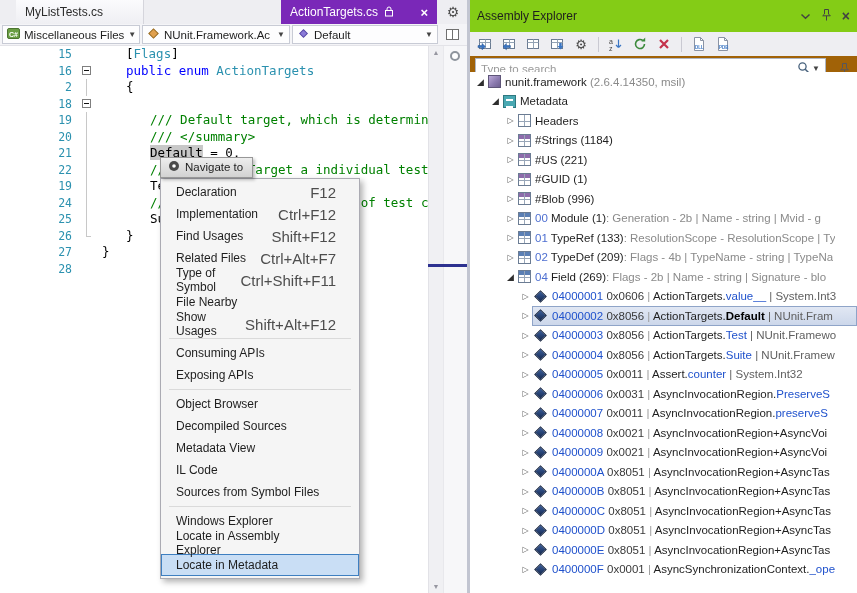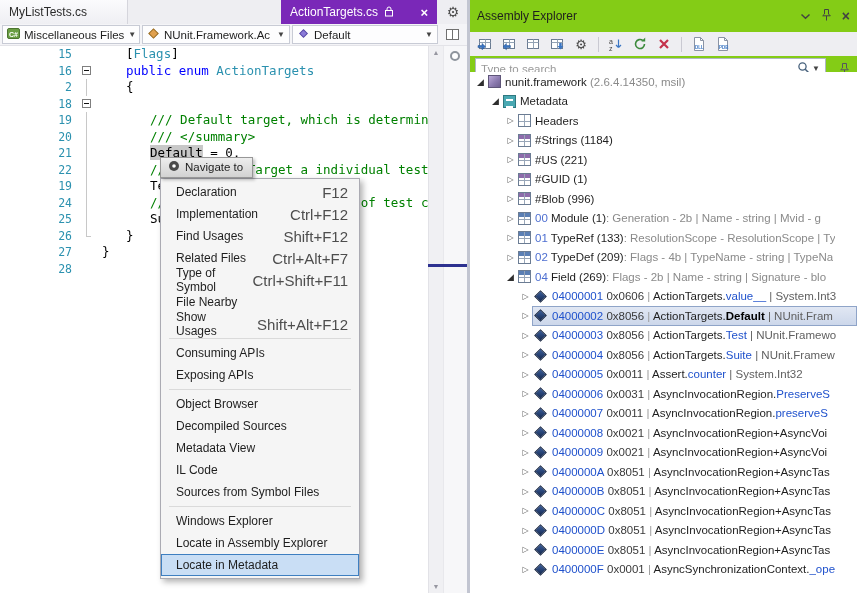--- a/index.html
+++ b/index.html
@@ -3,21 +3,21 @@
 <meta charset="utf-8">
 <style>
   *{box-sizing:border-box;margin:0;padding:0}
   body{margin:0;background:#D4D4D4;font-family:"Liberation Sans",sans-serif}
   .root{position:relative;width:857px;height:593px;background:#EEEEF2;overflow:hidden;font-size:12px;color:#1E1E1E}
 
   
   .editor-pane{position:absolute;left:0;top:0;width:467px;height:593px}
   .tab-bar{position:absolute;left:0;top:0;width:100%;height:24px;background:#EEEEF2}
   .tab{position:absolute;top:0;height:24px;display:flex;align-items:center;padding:0 9px;font-size:12px;cursor:default}
-  .tab-inactive{left:0;width:128px;background:linear-gradient(#FBFBFD,#EFEFF3);border-right:1px solid #D5D5DC;color:#2B2B2B}
+  .tab-inactive{left:16px;width:128px;background:linear-gradient(#FBFBFD,#EFEFF3);border-right:1px solid #D5D5DC;color:#2B2B2B}
   .tab-active{left:281px;width:156px;background:#7A28B8;color:#fff;gap:6px}
   .tab-close{font-weight:bold;font-size:13px;line-height:1;margin-left:auto}
   .gear-btn{position:absolute;left:444px;top:3px;width:18px;height:18px;font-size:14px;color:#4F4F4F;display:flex;align-items:center;justify-content:center}
 
   .nav-bar{position:absolute;left:0;top:24px;width:100%;height:22px;background:#F4F4F7;border-bottom:1px solid #E3E3E8}
   .dd{position:absolute;top:1px;height:19px;background:#FDFDFE;border:1px solid #C8CBD5;display:flex;align-items:center;padding:0 4px;font-size:11.5px;gap:4px;overflow:hidden;white-space:nowrap}
   .dd .caret{margin-left:auto;font-size:8px;color:#444}
   #dd-project{left:2px;width:138px}
   #dd-type{left:142px;width:148px}
   #dd-member{left:292px;width:146px}
@@ -43,36 +43,36 @@
   .scrollbar{position:absolute;right:24px;top:0;bottom:0;width:15px;background:#F0F0F3;border-left:1px solid #E2E2E7}
   .sb-arrow{position:absolute;left:0;width:100%;text-align:center;font-size:7px;color:#9696A0}
   .sb-arrow.up{top:3px}.sb-arrow.down{bottom:3px}
   .markerbar{position:absolute;right:0;top:0;bottom:0;width:24px;background:#F7F7F9;border-left:1px solid #E8E8EC}
   .caret-marker{position:absolute;right:0;width:39px;top:218px;height:3px;background:#2D3190;z-index:3}
   .analysis-indicator{position:absolute;right:7px;top:5px;width:10px;height:10px;border-radius:50%;border:2px solid #8E949C;background:#fff}
 
   
   .nav-popup-header{position:absolute;left:160px;top:157px;z-index:20;display:inline-flex;align-items:center;gap:5px;padding:2px 9px 3px 7px;background:linear-gradient(#EDEDED,#D2D2D2);border:1px solid #979797;font-size:11.5px;color:#1E1E1E;box-shadow:2px 2px 3px rgba(0,0,0,.25)}
   .context-menu{position:absolute;left:160px;top:178px;width:200px;z-index:19;background:#F5F5F5;border:1px solid #ABABB3;box-shadow:3px 3px 6px rgba(0,0,0,.3);padding:2px 0}
-  .mi{height:22px;display:flex;align-items:center;padding:0 11px 0 15px}
+  .mi{height:22px;display:flex;align-items:center;padding:0 23px 0 15px}
   .milabel{font-size:12px}
   .misc{margin-left:auto;font-size:15px;color:#4D4D4D;padding-left:12px}
   .mi.selected{background:#C9DEF5;border:1px solid #3E7FC1;padding:0 8px 0 14px}
   .msep{height:1px;background:#DADADA;margin:3px 8px}
 
   
   .panel{position:absolute;left:467px;top:0;width:390px;height:593px;background:#fff;border-left:3px solid #C2C5D1}
   .panel-title{height:22px;background:#84cc16;display:flex;align-items:center;padding:16px 7px;font-size:12px}
   .pt-icons{margin-left:auto;display:flex;gap:10px;align-items:center}
   .pt-icons .x{font-weight:bold;font-size:14px;color:#424242;line-height:1}
   .panel-toolbar{height:24px;background:#EEEEF2;display:flex;align-items:center;padding:0 4px;gap:2px}
   .tbi{width:22px;height:20px;display:flex;align-items:center;justify-content:center;background:none;border:none;padding:0}
   .tbi .gearglyph{font-size:13px;color:#4A4A4A;line-height:1}
   .tbsep{width:1px;height:15px;background:#C9C9D2;margin:0 4px}
-  .panel-search{height:26px;background:#84cc16;position:relative;border-bottom:1px solid #E0E0E6}
+  .panel-search{height:26px;background:#a16207;position:relative;border-bottom:1px solid #E0E0E6}
   .search-box{position:absolute;left:5px;right:31px;top:2px;height:21px;background:#fff;border:1px solid #AFB6C4;display:flex;align-items:center;padding:0 5px}
   .search-ph{color:#9A9A9A;font-size:11.5px}
   .search-icons{margin-left:auto;display:flex;align-items:center;gap:2px}
   .search-icons .caret{font-size:8px;color:#444}
   .pin-search{position:absolute;right:7px;top:6px}
 
   .tree{position:absolute;top:72px;left:0;right:0;bottom:0;background:#fff;overflow:hidden}
   .trow{display:flex;align-items:center;height:19.5px;font-size:11.5px;white-space:nowrap;overflow:hidden}
   .arrow{width:13px;flex:0 0 13px;font-size:8px;color:#5E5E5E;text-align:center}
   .arrow.exp{color:#2E2E2E;font-size:9px}

